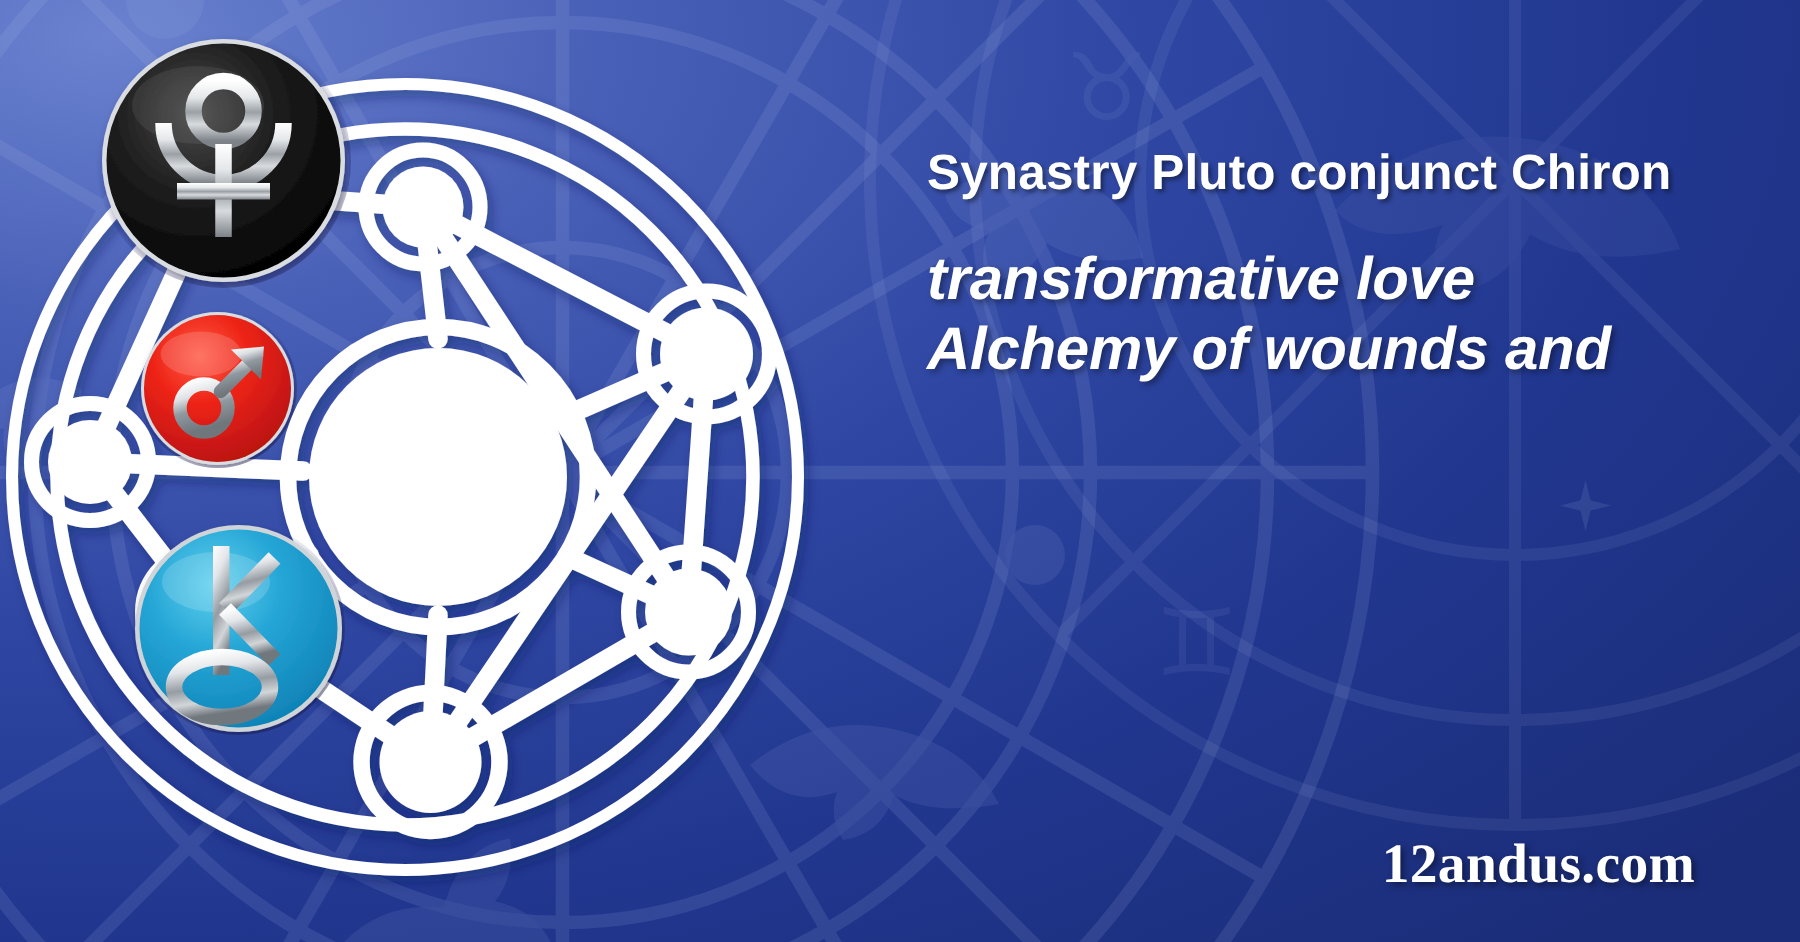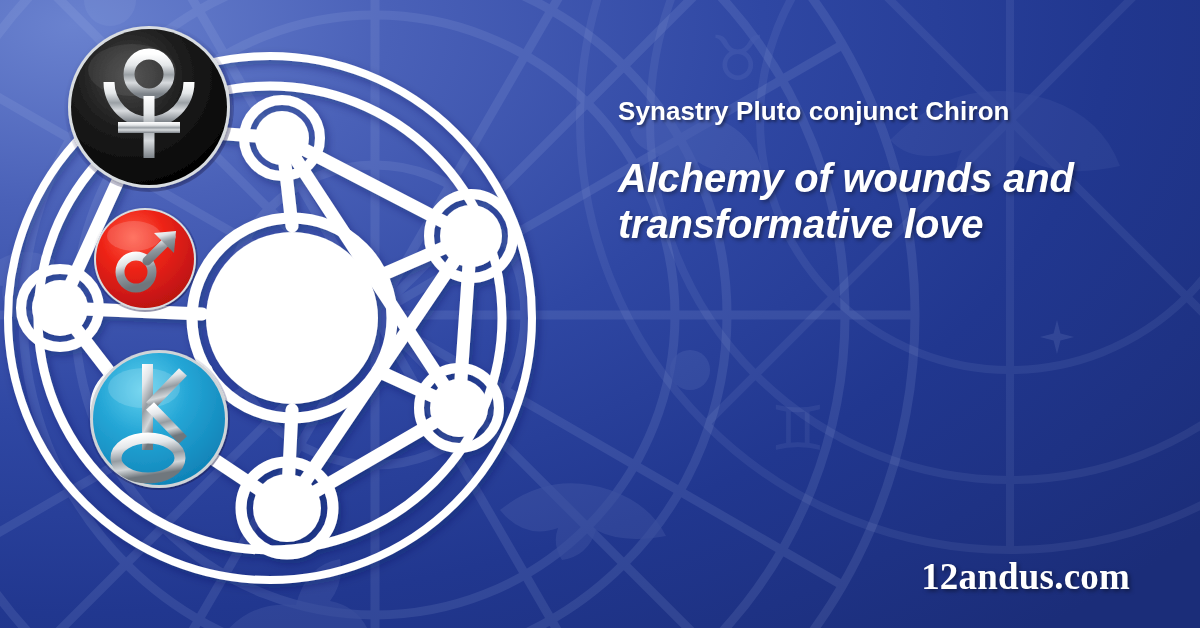--- a/index.html
+++ b/index.html
@@ -27,21 +27,21 @@
 
   
   .badge { position:absolute; border-radius:50%; }
   #badge-pluto  { left:64px;  top:22px;  width:170px; height:170px; }
   #badge-mars   { left:92px;  top:206px; width:106px; height:106px; }
   #badge-chiron { left:88px;  top:348px; width:142px; height:142px; }
 
   
   #text-block { position:absolute; left:618px; top:96px; width:546px; }
   #headline {
-    color:#ffffff; font-size:26px; font-weight:bold; letter-spacing:.1px;
+    color:#ffffff; font-size:33px; font-weight:bold; letter-spacing:.1px;
     line-height:1.18; text-shadow:2px 2px 3px rgba(0,0,0,.42);
     white-space:nowrap;
   }
   #subhead {
     margin-top:28px;
     color:#ffffff; font-size:40px; font-weight:bold; font-style:italic;
     line-height:1.17; letter-spacing:-.2px;
     text-shadow:2px 2px 4px rgba(0,0,0,.40);
   }
   #subhead span { display:block; }
@@ -259,20 +259,20 @@
 
     <rect x="54" y="16" width="11" height="86" fill="url(#silver3)"></rect>
     <line x1="62" y1="58" x2="95" y2="24" stroke="url(#silver3)" stroke-width="11" stroke-linecap="butt"></line>
     <line x1="62" y1="58" x2="95" y2="92" stroke="url(#silver3)" stroke-width="11" stroke-linecap="butt"></line>
     <ellipse cx="60" cy="110" rx="32" ry="20" fill="none" stroke="url(#silver3)" stroke-width="11"></ellipse>
   </svg>
 
   <div id="text-block">
     <div id="headline">Synastry Pluto conjunct Chiron</div>
     <div id="subhead">
+      <span>transformative love</span>
       <span>Alchemy of wounds and</span>
-      <span>transformative love</span>
     </div>
   </div>
 
   <div id="brand">12andus.com</div>
 
 </div>
 
 </body></html>

